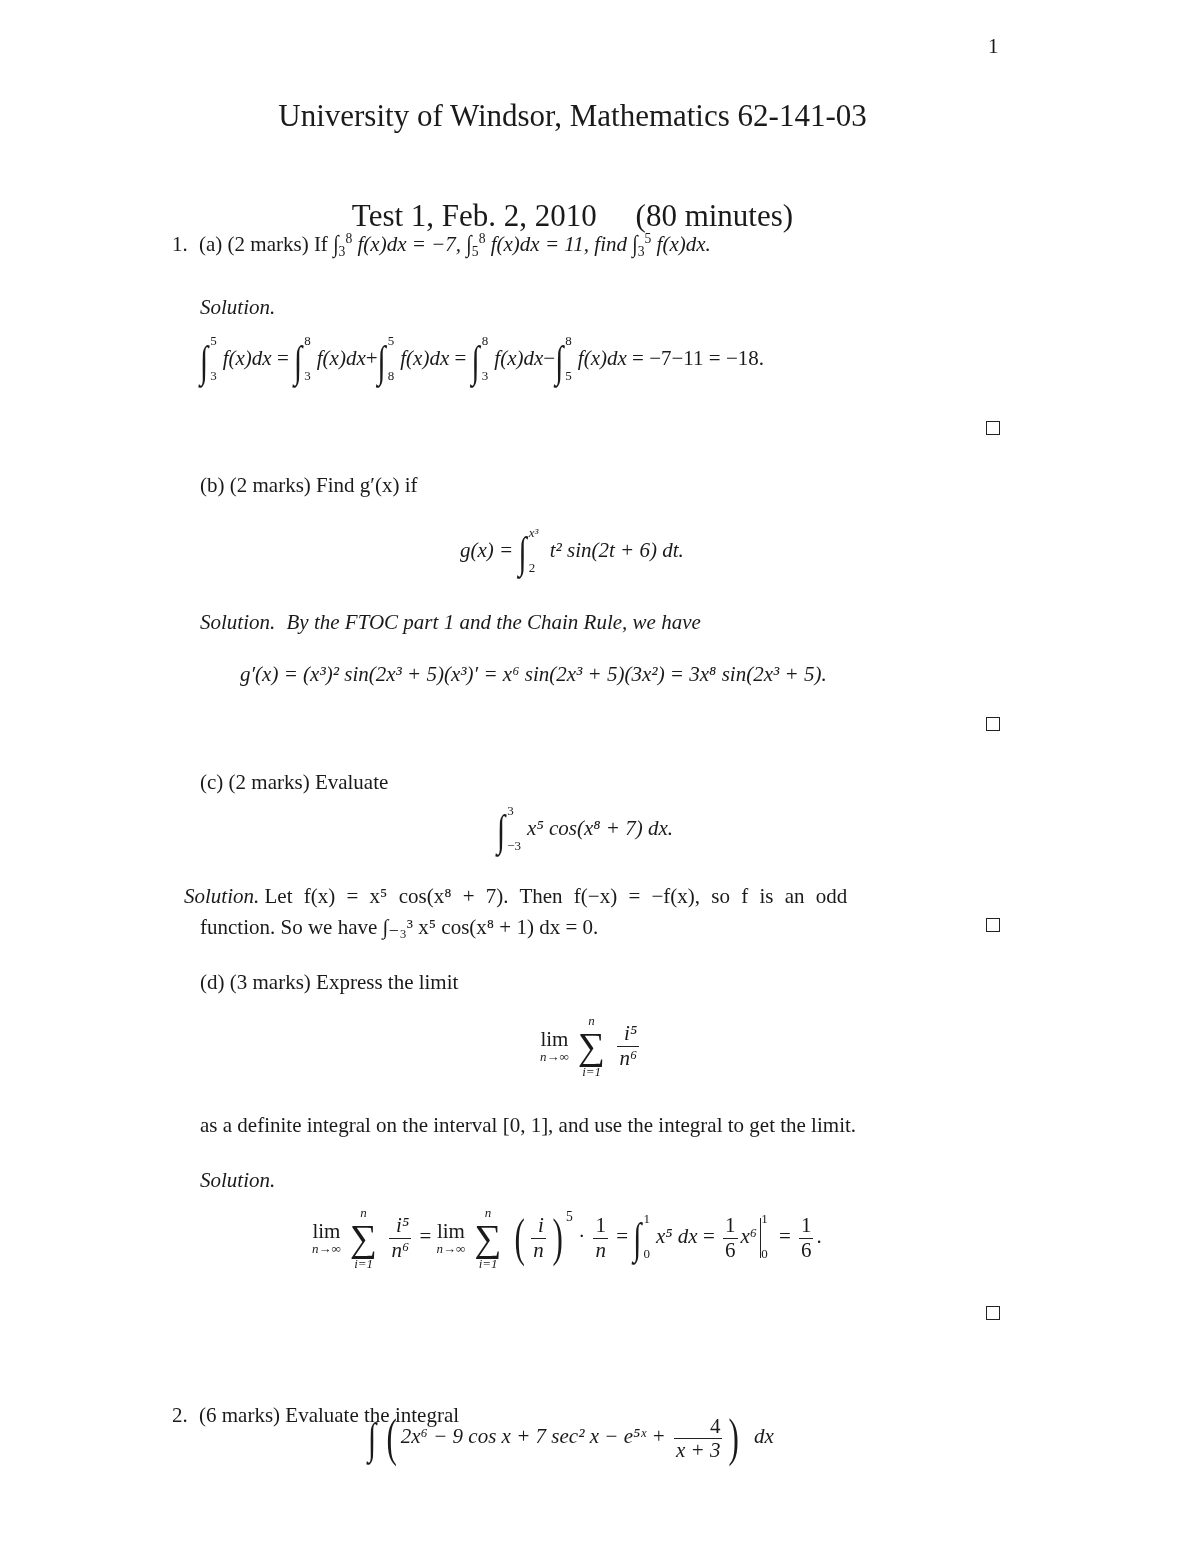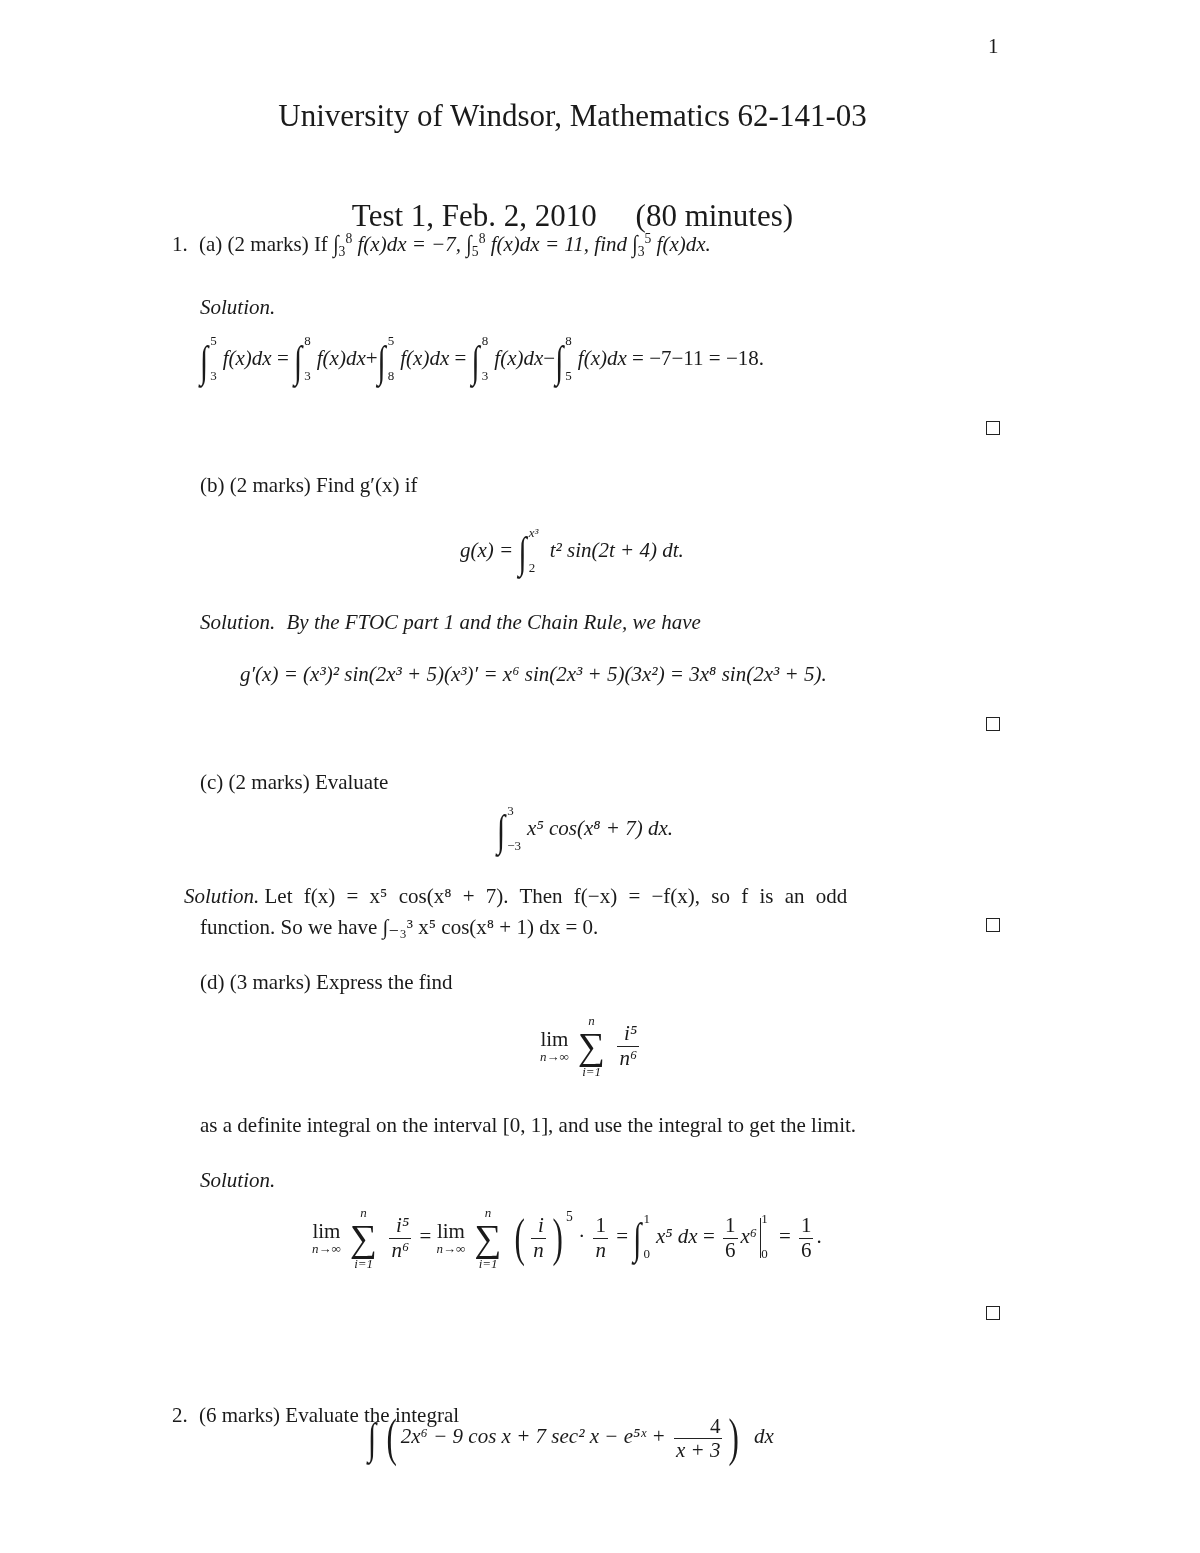--- a/index.html
+++ b/index.html
@@ -68,21 +68,21 @@
 <div class="abs qed" style="left:986px; top:421px;"></div>
 
 <div class="abs line" style="left:200px; top:473px;">
   <span>(b)</span>
   <span>(2 marks)</span>
   <span>Find g′(x) if</span>
 </div>
 <div class="abs line" style="left:460px; top:528px;">
   <span class="it">g(x) =</span>
   <span class="int">∫</span><span class="limits"><span class="u it">x³</span><span class="l">2</span></span>
-  <span class="it">t² sin(2t + 4) dt.</span>
+  <span class="it">t² sin(2t + 6) dt.</span>
 </div>
 
 <div class="abs line" style="left:200px; top:610px;">
   <span class="it">Solution.</span>
   <span style="margin-left:6px;font-style:italic;">By the FTOC part 1 and the Chain Rule, we have</span>
 </div>
 <div class="abs line it" style="left:240px; top:662px;">g′(x) = (x³)² sin(2x³ + 5)(x³)′ = x⁶ sin(2x³ + 5)(3x²) = 3x⁸ sin(2x³ + 5).</div>
 <div class="abs qed" style="left:986px; top:717px;"></div>
 
 <div class="abs line" style="left:200px; top:770px;text-align:center;">
@@ -97,21 +97,21 @@
 <div class="abs line" style="left:184px; top:884px;">
   <span class="it">Solution.</span>
   <span style="word-spacing:6px;">Let f(x) = x⁵ cos(x⁸ + 7).  Then f(−x) = −f(x), so f is an odd</span>
 </div>
 <div class="abs line" style="left:200px; top:915px;">function. So we have ∫₋₃³ x⁵ cos(x⁸ + 1) dx = 0.</div>
 <div class="abs qed" style="left:986px; top:918px;"></div>
 
 <div class="abs line" style="left:200px; top:970px;">
   <span>(d)</span>
   <span>(3 marks)</span>
-  <span>Express the find</span>
+  <span>Express the limit</span>
 </div>
 <div class="abs line" style="left:540px; top:1014px;">
   <span class="lim-block"><span>lim</span><span class="sub">n→∞</span></span>
   <span class="sum-block"><span class="s">n</span><span class="big">∑</span><span class="s">i=1</span></span>
   <span class="frac it"><span class="num">i⁵</span><span class="den">n⁶</span></span>
 </div>
 
 <div class="abs line" style="left:200px; top:1113px;">as a definite integral on the interval [0, 1], and use the integral to get the limit.</div>
 <div class="abs it" style="left:200px; top:1168px;">Solution.</div>
 

